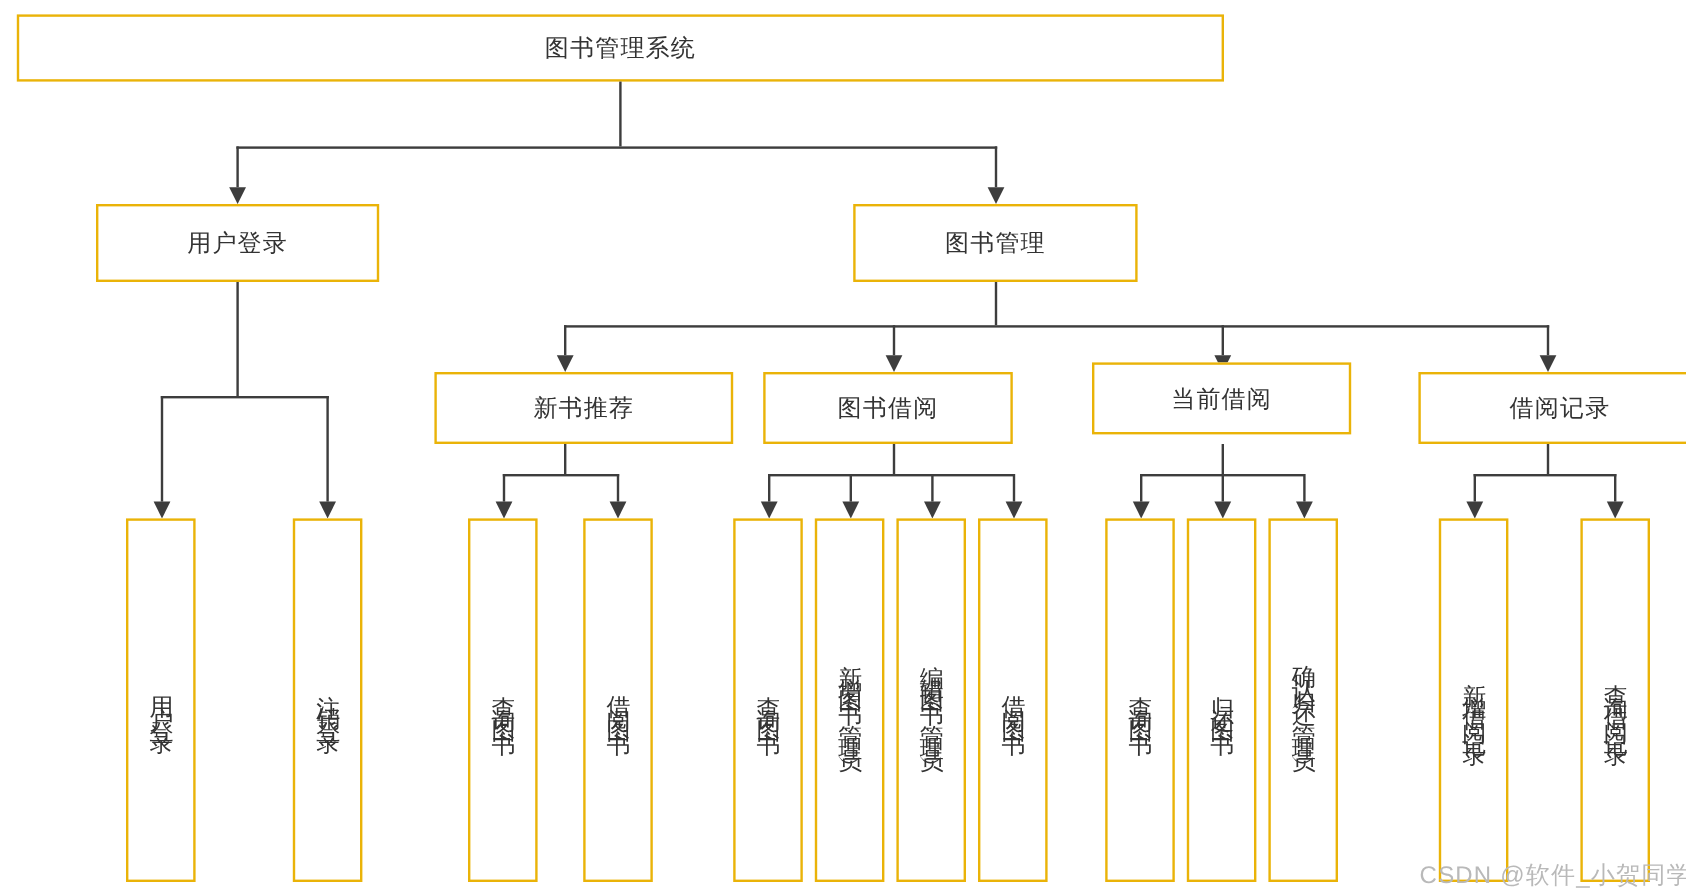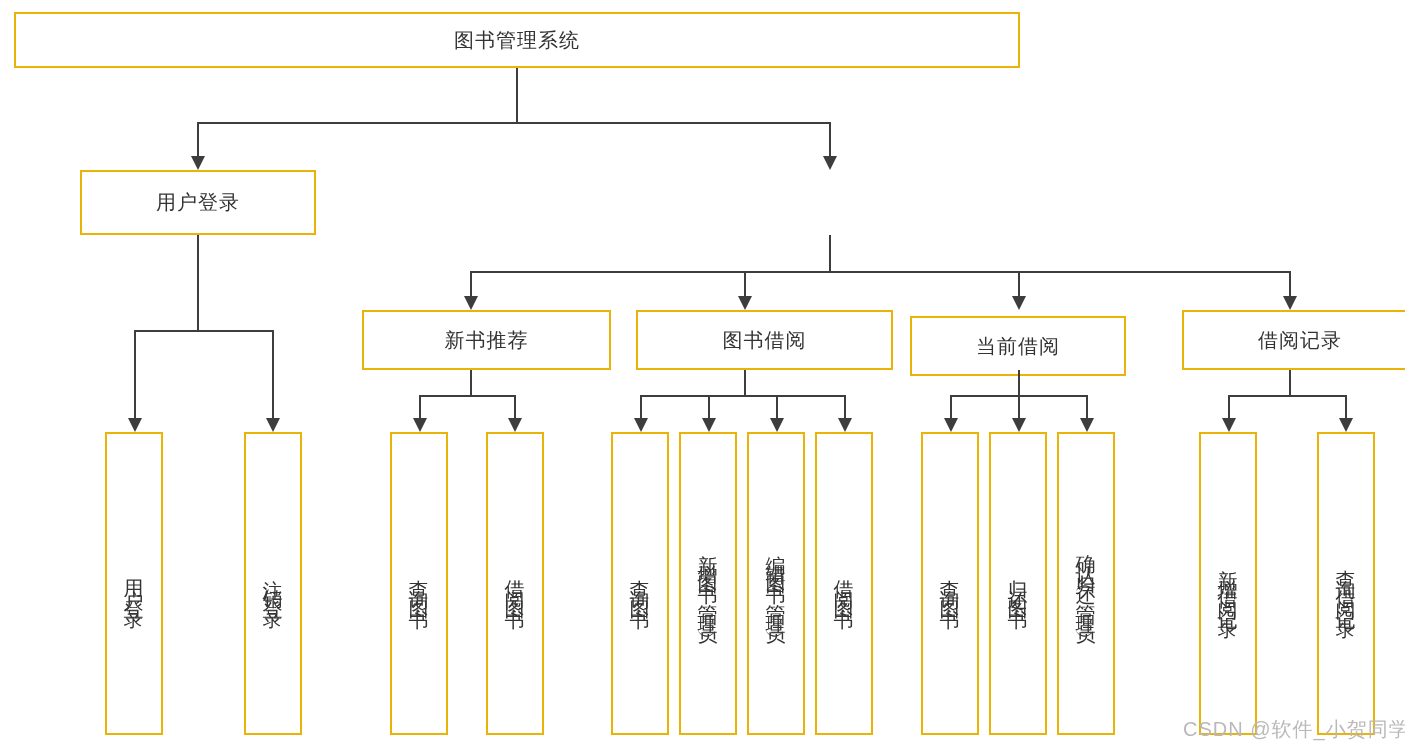--- a/index.html
+++ b/index.html
@@ -54,42 +54,43 @@
   <div class="node" style="left:14px;top:12px;width:1006px;height:56px;">图书管理系统</div>
 
   <div class="vline" style="left:516px;top:68px;height:54px;"></div>
   <div class="hline" style="left:197px;top:122px;width:634px;"></div>
   <div class="vline" style="left:197px;top:122px;height:34px;"></div>
   <div class="arrowhead" style="left:191px;top:156px;"></div>
   <div class="vline" style="left:829px;top:122px;height:34px;"></div>
   <div class="arrowhead" style="left:823px;top:156px;"></div>
 
   <div class="node" style="left:80px;top:170px;width:236px;height:65px;">用户登录</div>
+  <div class="node" style="left:711px;top:170px;width:237px;height:65px;">图书管理</div>
 
   <div class="vline" style="left:197px;top:235px;height:95px;"></div>
   <div class="hline" style="left:134px;top:330px;width:140px;"></div>
   <div class="vline" style="left:134px;top:330px;height:88px;"></div>
   <div class="arrowhead" style="left:128px;top:418px;"></div>
   <div class="vline" style="left:272px;top:330px;height:88px;"></div>
   <div class="arrowhead" style="left:266px;top:418px;"></div>
 
   <div class="vline" style="left:829px;top:235px;height:36px;"></div>
   <div class="hline" style="left:470px;top:271px;width:821px;"></div>
   <div class="vline" style="left:470px;top:271px;height:25px;"></div>
   <div class="arrowhead" style="left:464px;top:296px;"></div>
   <div class="vline" style="left:744px;top:271px;height:25px;"></div>
   <div class="arrowhead" style="left:738px;top:296px;"></div>
   <div class="vline" style="left:1018px;top:271px;height:25px;"></div>
   <div class="arrowhead" style="left:1012px;top:296px;"></div>
   <div class="vline" style="left:1289px;top:271px;height:25px;"></div>
   <div class="arrowhead" style="left:1283px;top:296px;"></div>
 
   <div class="node" style="left:362px;top:310px;width:249px;height:60px;">新书推荐</div>
-  <div class="node" style="left:636px;top:310px;width:257px;height:60px;">图书借阅</div>
-  <div class="node" style="left:910px;top:316px;width:216px;height:60px;">当前借阅</div>
+  <div class="node" style="left:636px;top:310px;width:208px;height:60px;">图书借阅</div>
+  <div class="node" style="left:910px;top:302px;width:216px;height:60px;">当前借阅</div>
   <div class="node" style="left:1182px;top:310px;width:236px;height:60px;">借阅记录</div>
 
   <div class="vline" style="left:470px;top:370px;height:25px;"></div>
   <div class="hline" style="left:419px;top:395px;width:97px;"></div>
   <div class="vline" style="left:419px;top:395px;height:23px;"></div>
   <div class="arrowhead" style="left:413px;top:418px;"></div>
   <div class="vline" style="left:514px;top:395px;height:23px;"></div>
   <div class="arrowhead" style="left:508px;top:418px;"></div>
 
   <div class="vline" style="left:744px;top:370px;height:25px;"></div>

